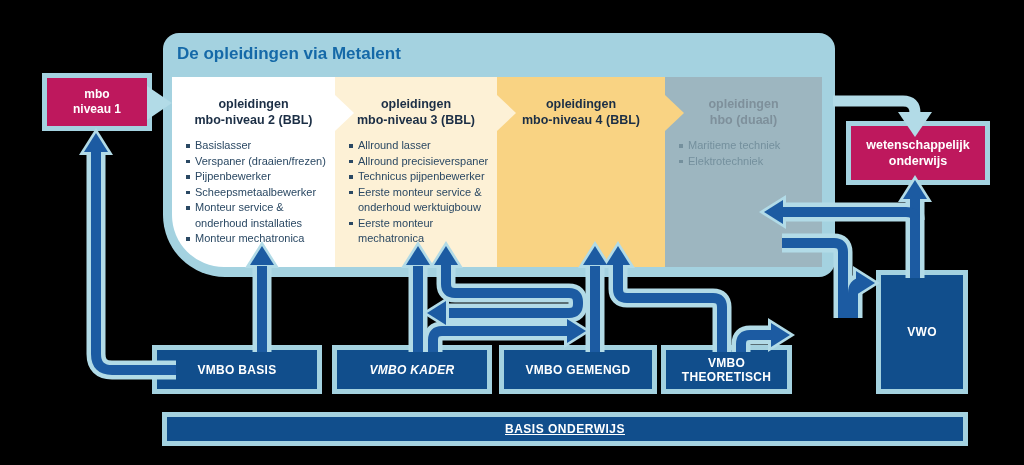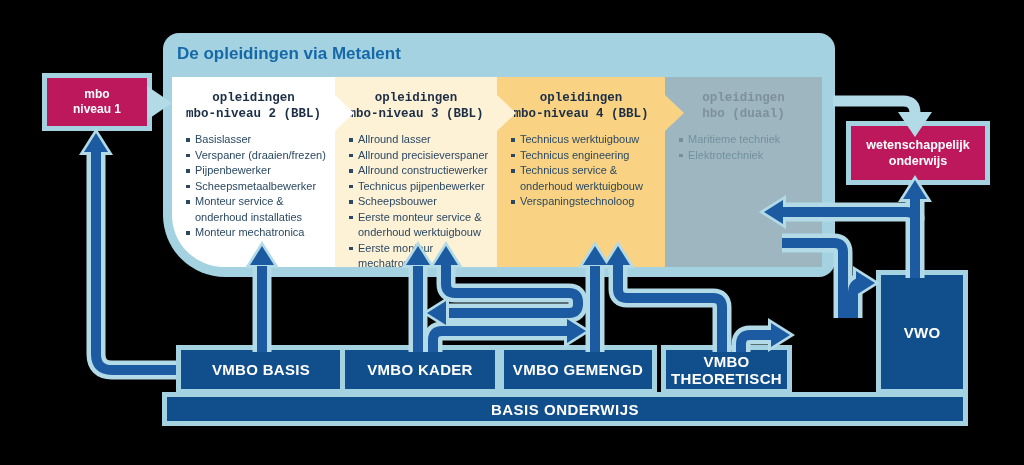--- a/index.html
+++ b/index.html
@@ -11,48 +11,48 @@
   .container{left:163px;top:33px;width:672px;height:244px;background:#a4d2e0;
              border-radius:16px 16px 16px 62px;z-index:1;}
   .title{left:177px;top:44px;font-size:17px;font-weight:bold;color:#1569a8;z-index:2;}
 
   
   .col{top:77px;height:190px;z-index:2;box-sizing:border-box;}
   .col1{left:172px;width:163px;background:#ffffff;border-radius:0 0 0 52px;}
   .col2{left:335px;width:162px;background:#fdf1d6;}
   .col3{left:497px;width:168px;background:#f9d383;}
   .col4{left:665px;width:157px;background:#9db6c0;}
-  .colhead{margin:13px 4px 0 4px;text-align:center;font-size:12.5px;font-weight:bold;
-           line-height:16px;color:#1b2e45;font-family:Liberation Mono, monospace;}
+  .colhead{margin:19px 4px 0 4px;text-align:center;font-size:12.5px;font-weight:bold;
+           line-height:16px;color:#1b2e45;}
   .col4 .colhead{color:#7e909b;}
   .col ul{list-style:none;margin:10px 0 0 0;padding:0 8px 0 14px;
           font-size:11px;line-height:15.5px;color:#2a4863;}
   .col4 ul{color:#74909d;}
   .col li{position:relative;padding-left:9px;}
   .col li::before{content:"";position:absolute;left:0;top:6px;width:3.5px;height:3.5px;
                   background:currentColor;}
 
   
   .orange{background:#be185d;border:5px solid #a4d2e0;color:#fff;font-weight:bold;
           display:flex;flex-direction:column;align-items:center;justify-content:center;
           text-align:center;z-index:2;box-sizing:border-box;}
   .mbo1{left:42px;top:73px;width:110px;height:58px;font-size:12px;line-height:15px;}
   .wo{left:846px;top:121px;width:144px;height:64px;font-size:12.5px;line-height:16px;align-items:center;}
 
   
   .bluebox{background:#114e8c;border:5px solid #a4d2e0;color:#fff;font-weight:bold;
            display:flex;align-items:center;justify-content:center;text-align:center;
-           font-size:15px;letter-spacing:0.3px;z-index:2;box-sizing:border-box;}
-  .b-basis{left:176px;top:345px;width:170px;height:49px;}
-  .b-kader{left:340px;top:345px;width:160px;height:49px;}
+           font-size:12px;letter-spacing:0.3px;z-index:2;box-sizing:border-box;}
+  .b-basis{left:152px;top:345px;width:170px;height:49px;}
+  .b-kader{left:332px;top:345px;width:160px;height:49px;font-style:italic;}
   .b-gemengd{left:499px;top:345px;width:158px;height:49px;}
   .b-theor{left:661px;top:345px;width:131px;height:49px;}
   .b-havo{left:791px;top:310px;width:82px;height:84px;}
   .b-vwo{left:876px;top:270px;width:92px;height:124px;}
-  .b-bar{left:162px;top:392px;width:806px;height:34px;letter-spacing:0.5px;}
+  .b-bar{left:162px;top:412px;width:806px;height:34px;letter-spacing:0.5px;text-decoration:underline;}
 
   svg.arrows{position:absolute;left:0;top:0;z-index:3;pointer-events:none;}
 </style>
 </head>
 <body>
 
 <div class="canvas">
 
   <div class="abs container"></div>
   <div class="abs title">De opleidingen via Metalent</div>
@@ -73,39 +73,31 @@
   </div>
 
   <div class="abs col col2">
     <div class="colhead">
       <div>opleidingen</div>
       <div>mbo-niveau 3 (BBL)</div>
     </div>
     <ul>
         <li>Allround lasser</li>
         <li>Allround precisieverspaner</li>
-        <li>Allround constructiewerker</li>
         <li>Technicus pijpenbewerker</li>
-        <li>Scheepsbouwer</li>
         <li>Eerste monteur service &amp; onderhoud werktuigbouw</li>
         <li>Eerste monteur mechatronica</li>
       </ul>
   </div>
 
   <div class="abs col col3">
     <div class="colhead">
       <div>opleidingen</div>
       <div>mbo-niveau 4 (BBL)</div>
     </div>
-    <ul>
-        <li>Technicus werktuigbouw</li>
-        <li>Technicus engineering</li>
-        <li>Technicus service &amp; onderhoud werktuigbouw</li>
-        <li>Verspaningstechnoloog</li>
-      </ul>
   </div>
 
   <div class="abs col col4">
     <div class="colhead">
       <div>opleidingen</div>
       <div>hbo (duaal)</div>
     </div>
     <ul>
         <li>Maritieme techniek</li>
         <li>Elektrotechniek</li>

